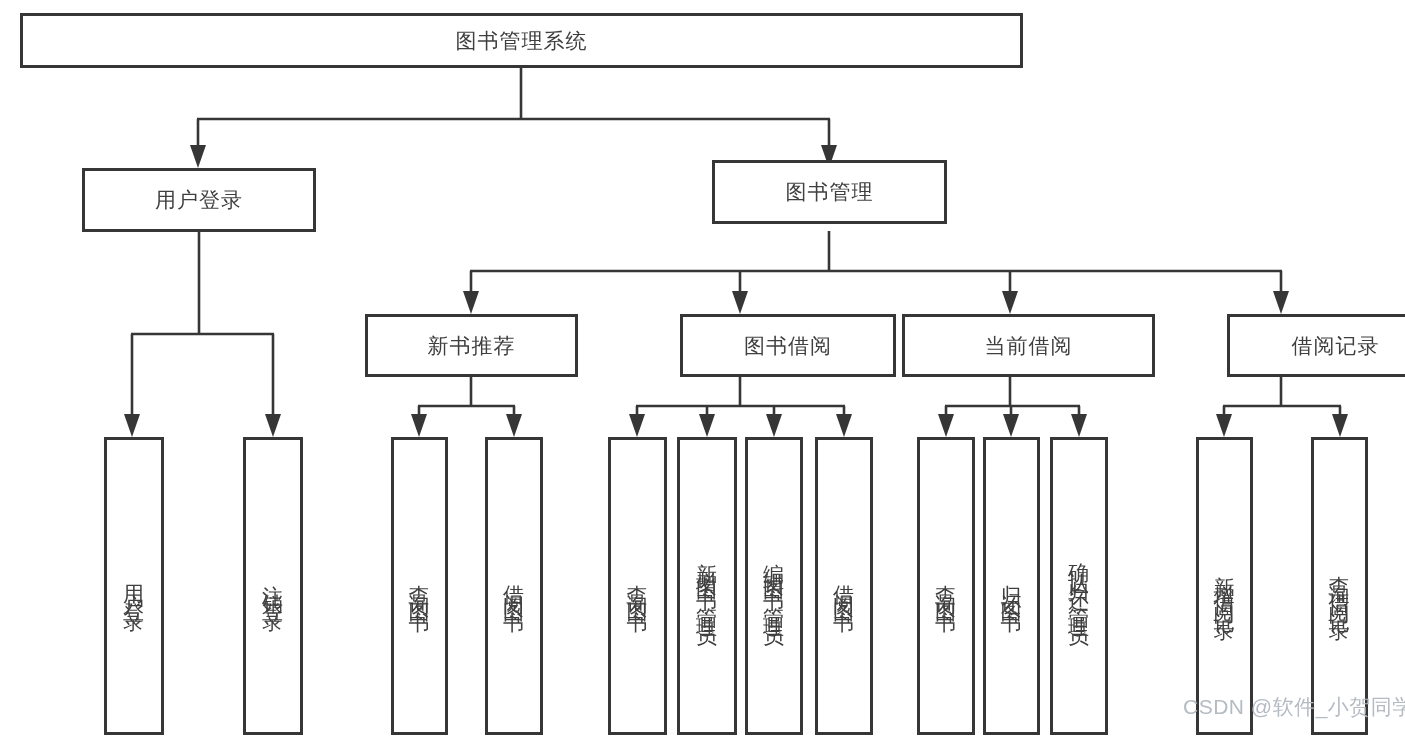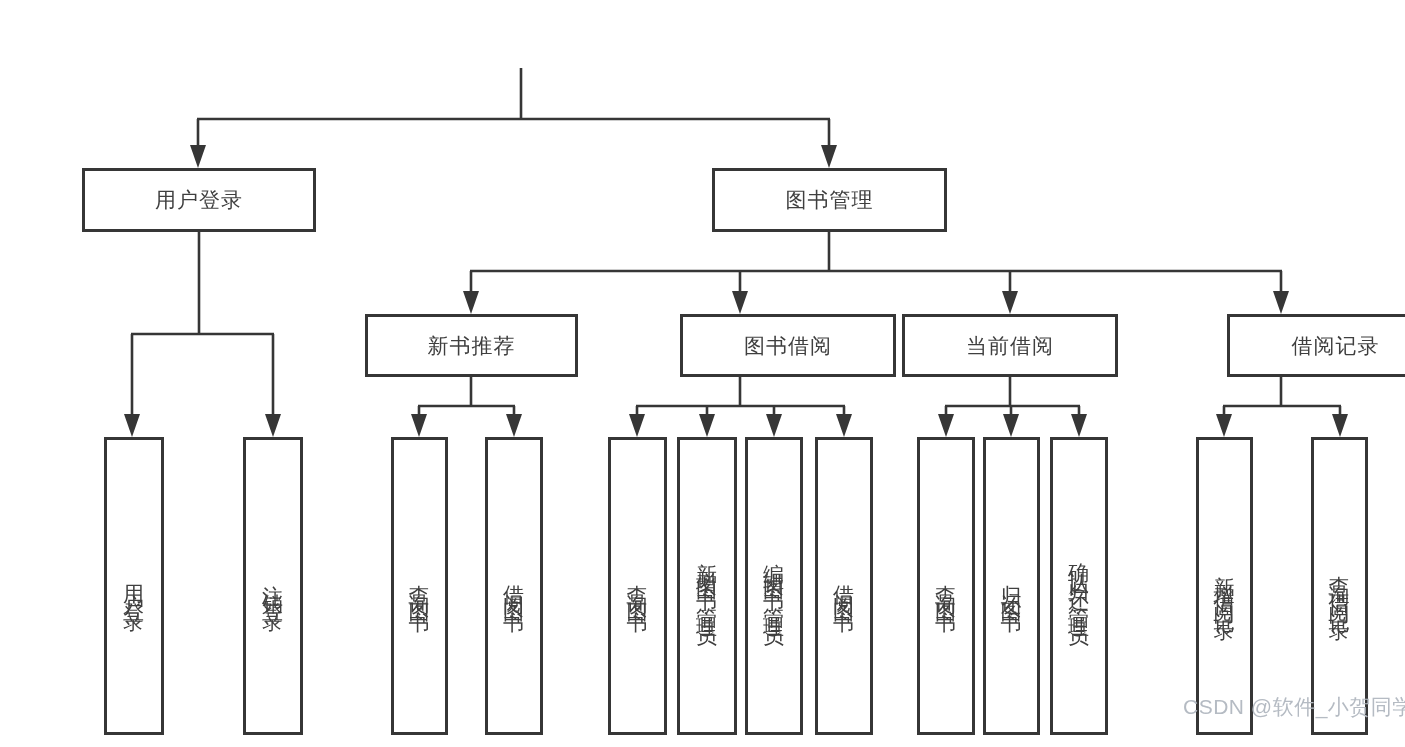--- a/index.html
+++ b/index.html
@@ -99,27 +99,28 @@
     <polygon points="1071,414 1087,414 1079,437"></polygon>
 
     <line x1="1281" y1="376" x2="1281" y2="407"></line>
     <line x1="1223" y1="406" x2="1341" y2="406"></line>
     <line x1="1224" y1="406" x2="1224" y2="417"></line>
     <line x1="1340" y1="406" x2="1340" y2="417"></line>
     <polygon points="1216,414 1232,414 1224,437"></polygon>
     <polygon points="1332,414 1348,414 1340,437"></polygon>
   </svg>
 
+  <div class="hbox" style="left:20px;top:13px;width:1003px;height:55px;">图书管理系统</div>
 
   <div class="hbox" style="left:82px;top:168px;width:234px;height:64px;">用户登录</div>
-  <div class="hbox" style="left:712px;top:168px;width:235px;height:64px;">图书管理</div>
+  <div class="hbox" style="left:712px;top:160px;width:235px;height:64px;">图书管理</div>
 
   <div class="hbox" style="left:365px;top:314px;width:213px;height:63px;text-align:right;">新书推荐</div>
   <div class="hbox" style="left:632px;top:314px;width:216px;height:63px;margin-left:48px;">图书借阅</div>
-  <div class="hbox" style="left:902px;top:314px;width:216px;height:63px;">当前借阅</div>
+  <div class="hbox" style="left:902px;top:314px;width:253px;height:63px;">当前借阅</div>
   <div class="hbox" style="left:1227px;top:314px;width:217px;height:63px;">借阅记录</div>
 
   <div class="leaf" style="left:104px;width:60px;">用户登录</div>
   <div class="leaf" style="left:243px;width:60px;">注销登录</div>
 
   <div class="leaf" style="left:391px;width:57px;">查询图书</div>
   <div class="leaf" style="left:485px;width:58px;">借阅图书</div>
 
   <div class="leaf" style="left:608px;width:59px;">查询图书</div>
   <div class="leaf" style="left:677px;width:60px;">新增图书（管理员）</div>

